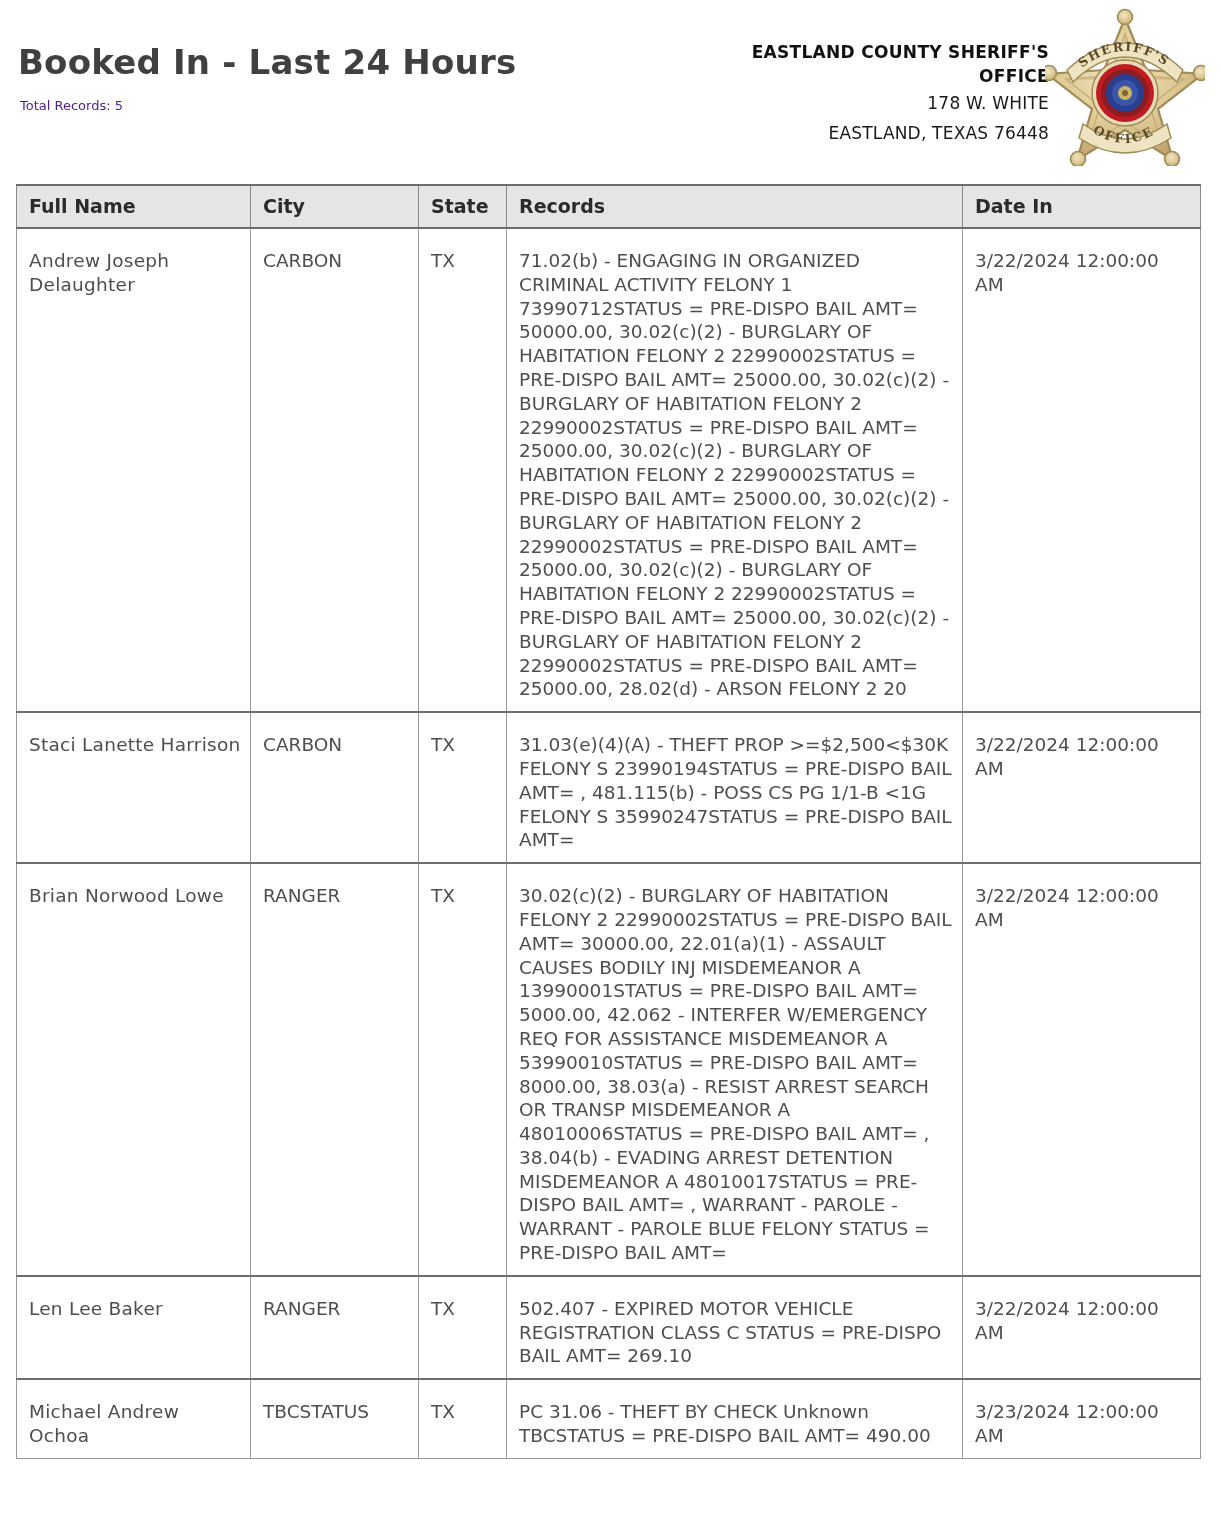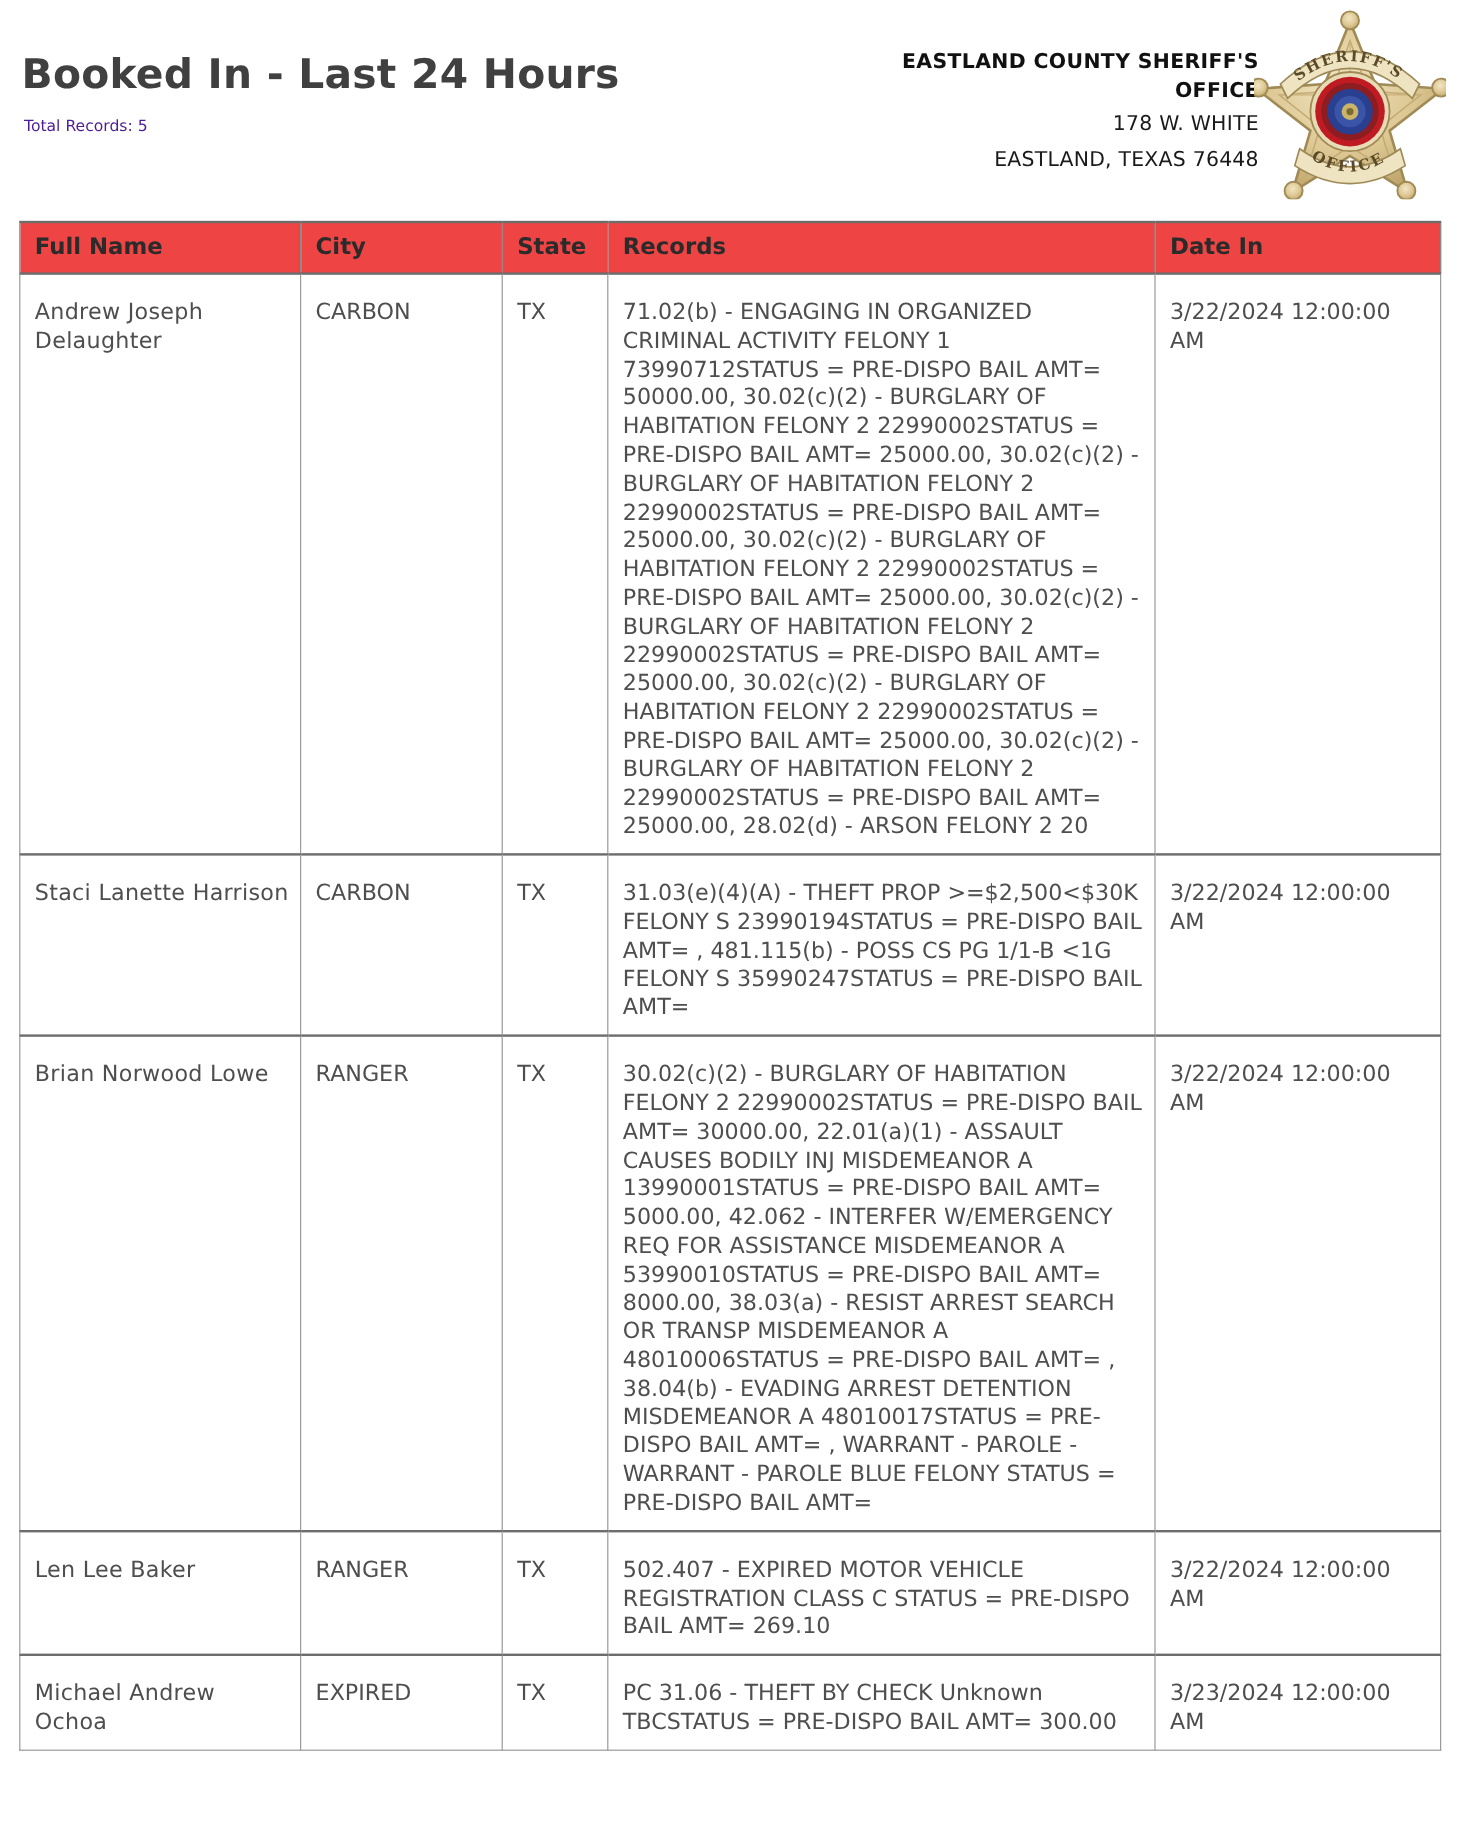--- a/index.html
+++ b/index.html
@@ -87,21 +87,21 @@
     width: 1184px;
   }
 
   table.records {
     border-collapse: collapse;
     width: 1184px;
     table-layout: fixed;
     border: 1px solid #7a7a7a;
   }
   table.records th {
-    background: #ef4444;
+    background: #e5e5e5;
     border: 1px solid #8a8a8a;
     border-top: 2px solid #6d6d6d;
     border-bottom: 2px solid #6d6d6d;
     text-align: left;
     font-size: 19px;
     font-weight: bold;
     color: #2b2b2b;
     padding: 8px 10px 9px 12px;
     line-height: 24px;
     vertical-align: middle;
@@ -231,22 +231,22 @@
         </tr>
         <tr class="rowsep">
           <td class="cell-name">Len Lee Baker</td>
           <td>RANGER</td>
           <td>TX</td>
           <td>502.407 - EXPIRED MOTOR VEHICLE REGISTRATION CLASS C STATUS = PRE-DISPO BAIL AMT= 269.10</td>
           <td>3/22/2024 12:00:00 AM</td>
         </tr>
         <tr class="rowsep">
           <td class="cell-name">Michael Andrew Ochoa</td>
-          <td>EXPIRED</td>
-          <td>TX</td>
-          <td>PC 31.06 - THEFT BY CHECK Unknown TBCSTATUS = PRE-DISPO BAIL AMT= 300.00</td>
+          <td>TBCSTATUS</td>
+          <td>TX</td>
+          <td>PC 31.06 - THEFT BY CHECK Unknown TBCSTATUS = PRE-DISPO BAIL AMT= 490.00</td>
           <td>3/23/2024 12:00:00 AM</td>
         </tr>
       </tbody>
     </table>
   </div>
 
 </div>
 
 </body></html>

